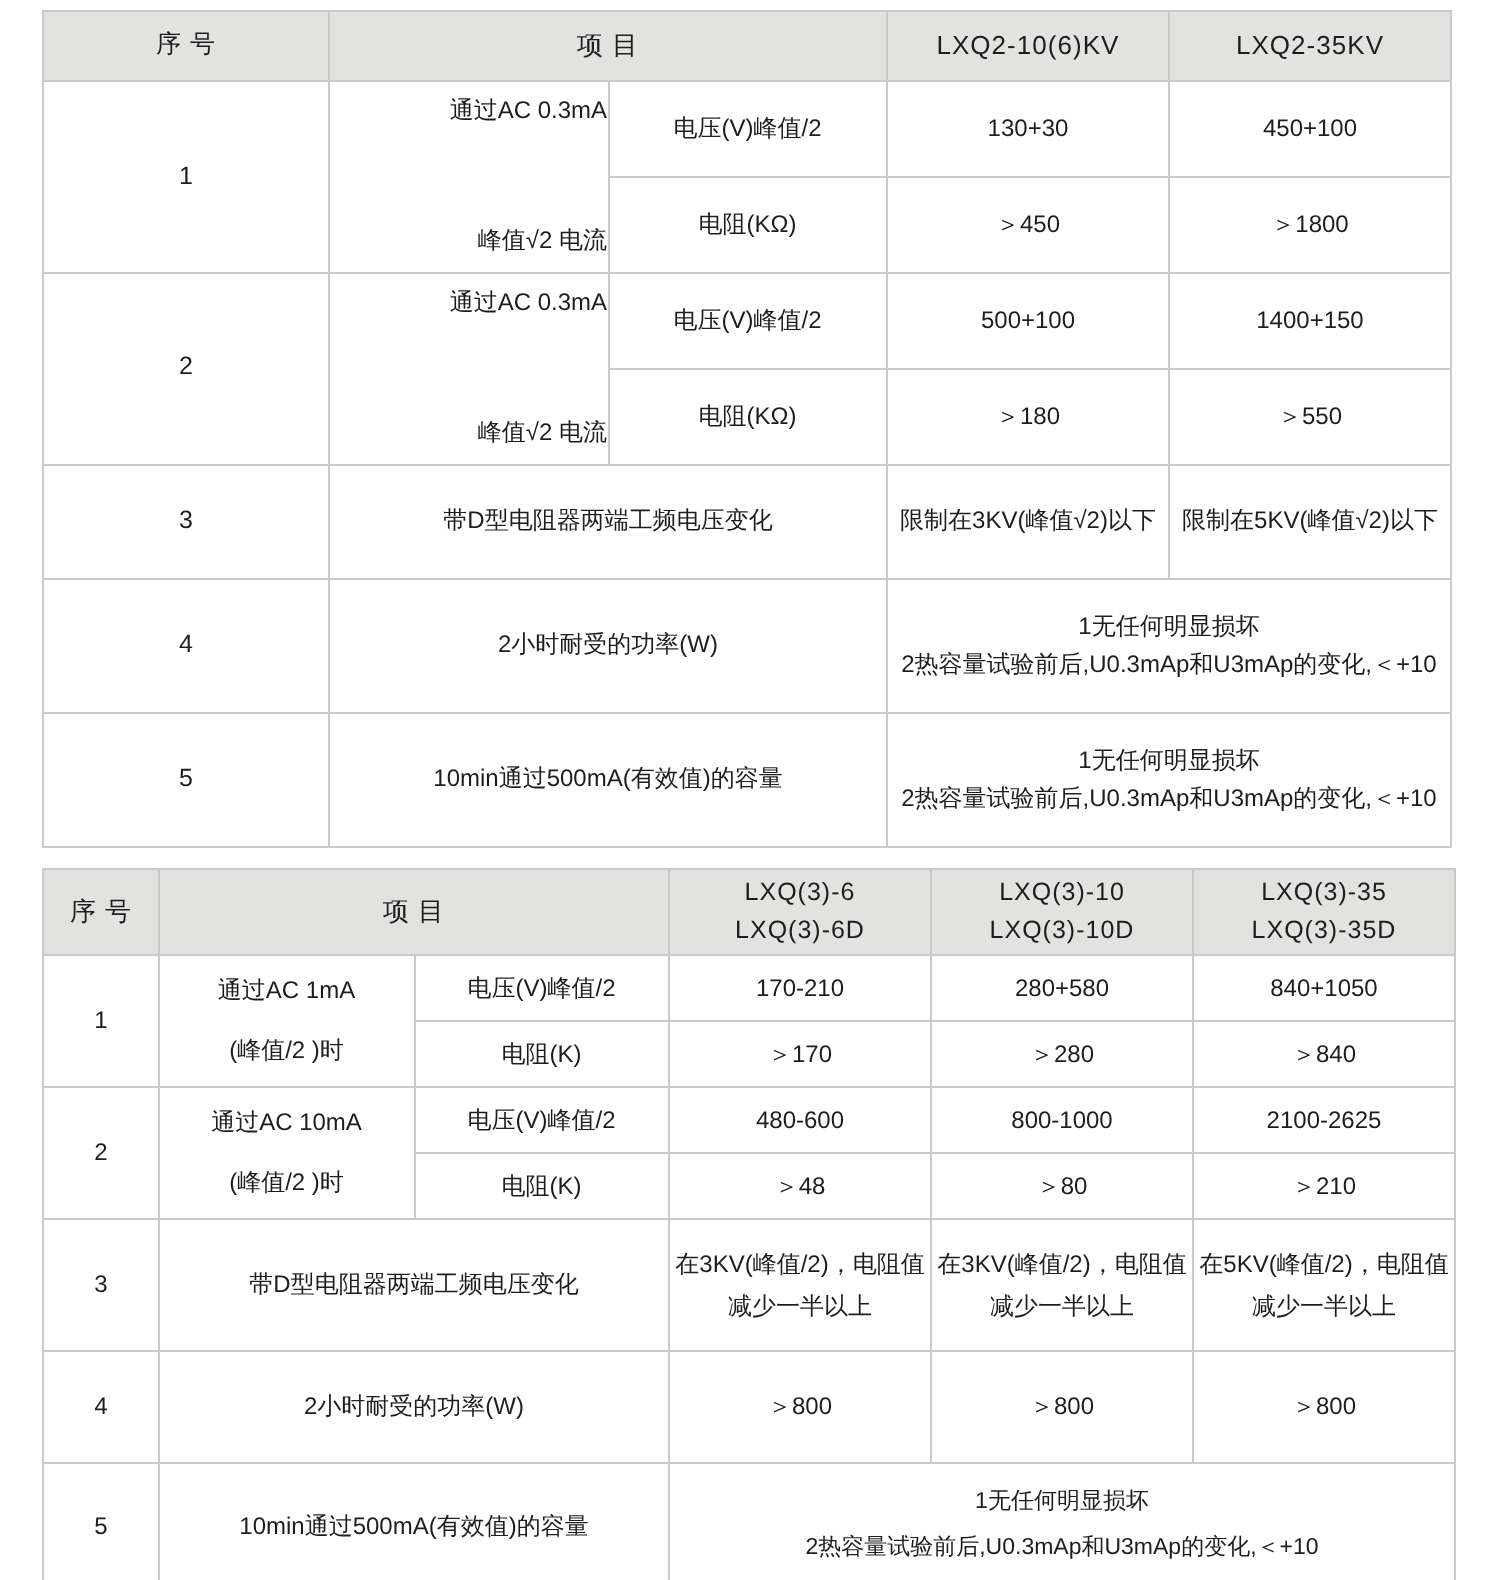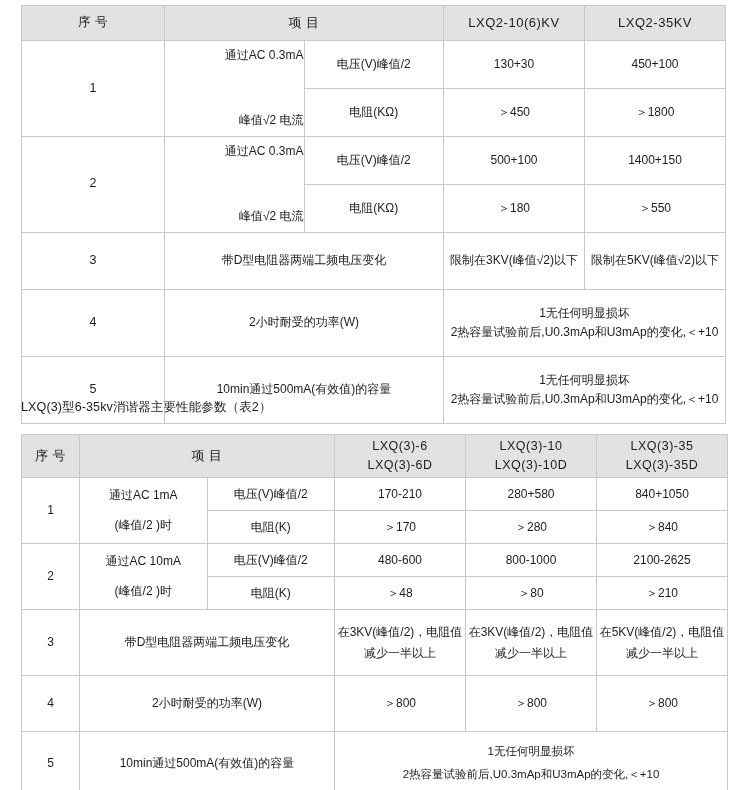--- a/index.html
+++ b/index.html
@@ -177,21 +177,20 @@
         <td class="r45" colspan="2">10min通过500mA(有效值)的容量</td>
         <td class="note r45" colspan="2">
           <span class="ln">1无任何明显损坏</span>
           <span class="ln">2热容量试验前后,U0.3mAp和U3mAp的变化,＜+10</span>
         </td>
       </tr>
 
     </tbody>
   </table>
 
-  <div id="caption-two">LXQ(3)型6-35kv消谐器主要性能参数（表2）</div>
 
   <table class="spec" id="table-two">
     <thead>
       <tr>
         <th class="idx hdr-sp">序 号</th>
         <th class="hdr-sp" colspan="2">项 目</th>
         <th class="val two-line">
           <span class="ln">LXQ(3)-6</span>
           <span class="ln">LXQ(3)-6D</span>
         </th>

